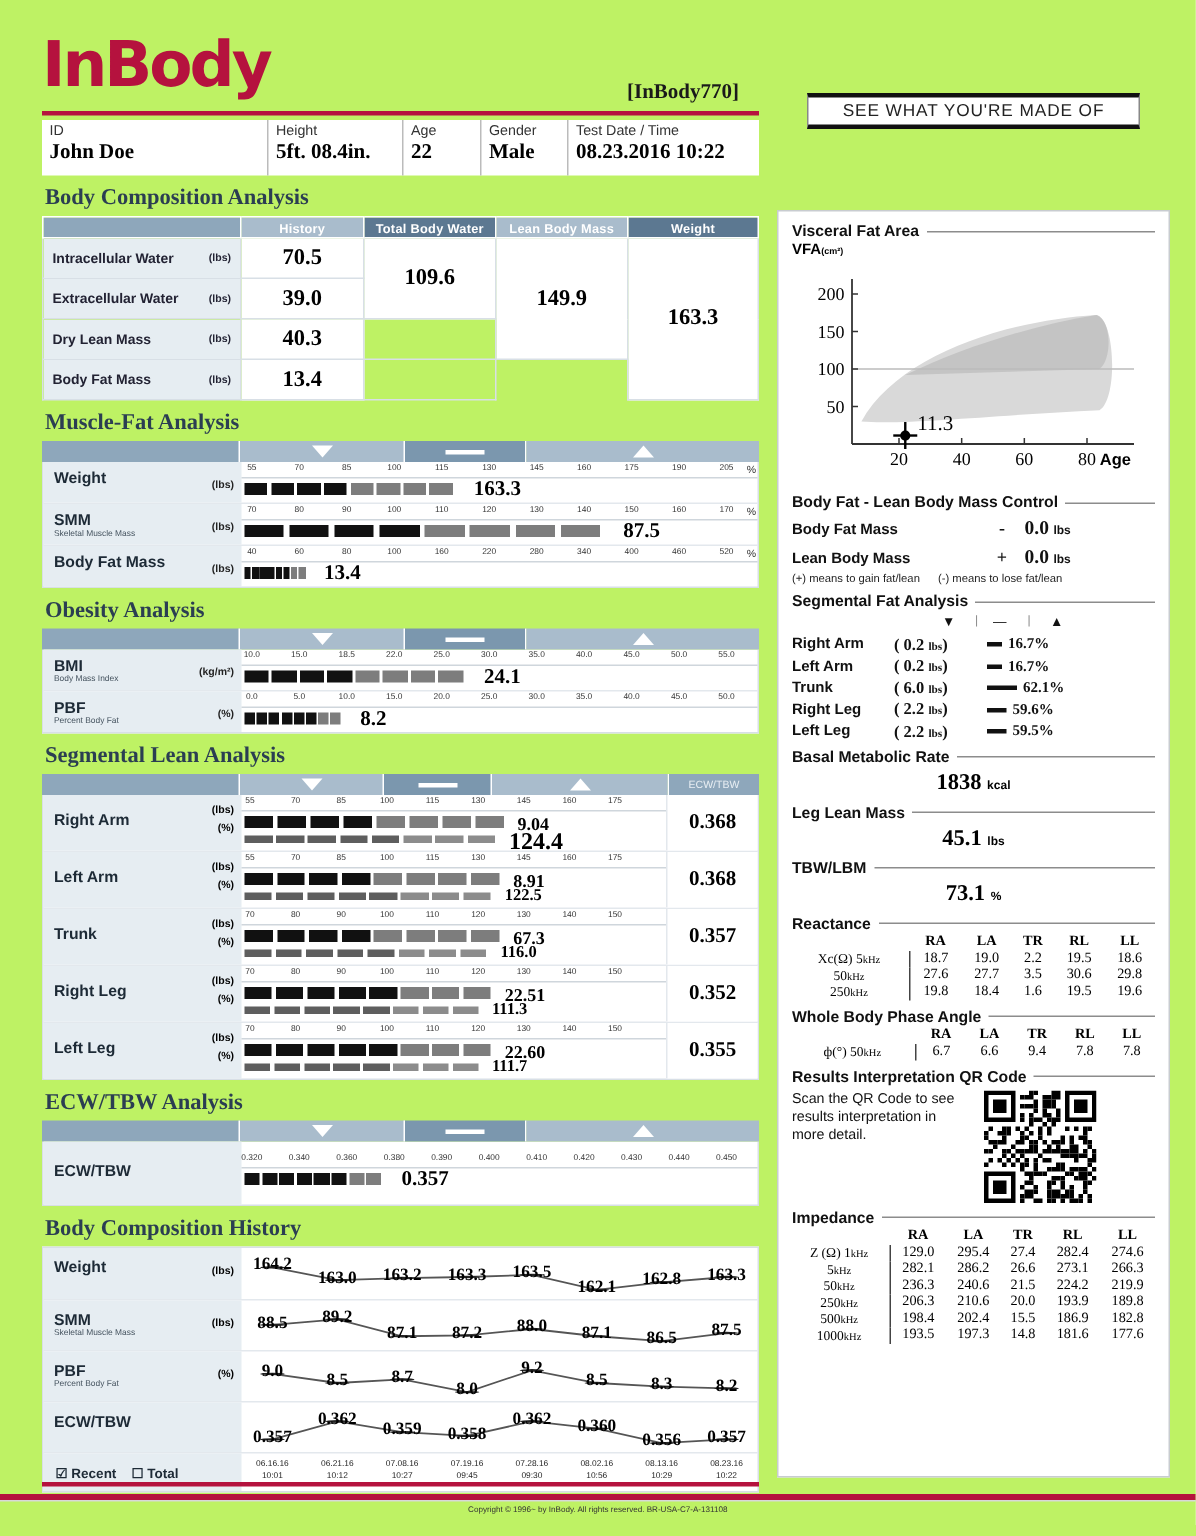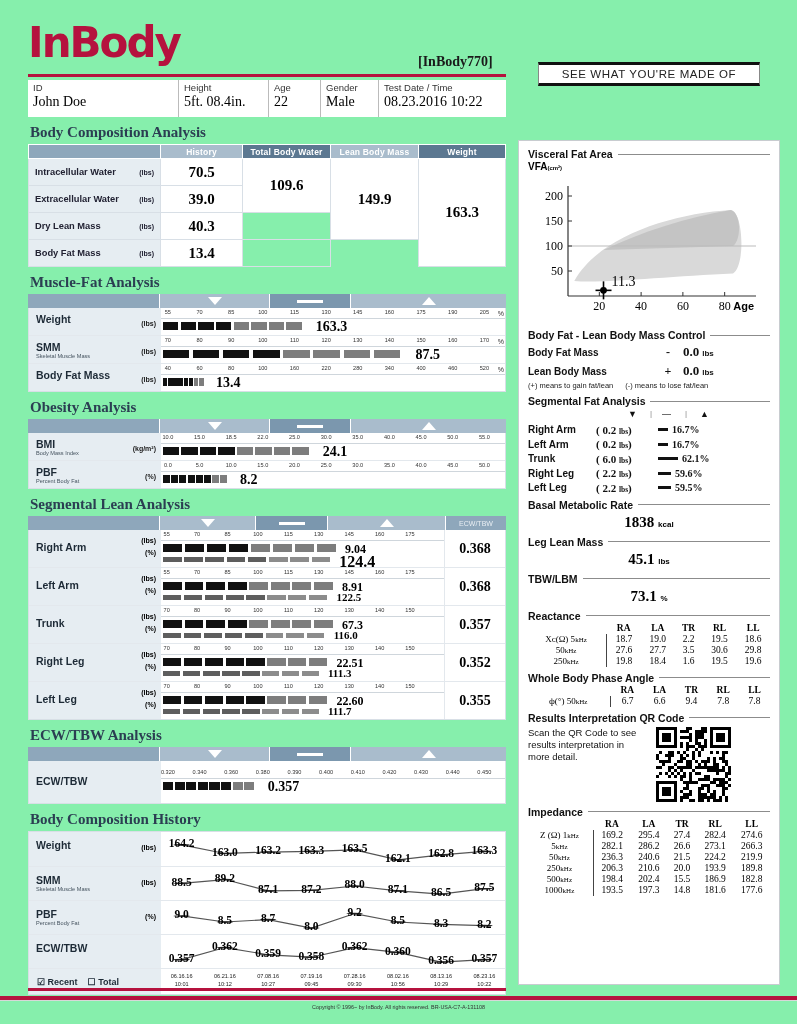--- a/index.html
+++ b/index.html
@@ -3,40 +3,40 @@
 <meta charset="utf-8">
 <style>
   * { box-sizing: border-box; margin:0; padding:0; }
   body {
     width:797px; height:1024px;
     background:#ffffff;
     font-family:"Liberation Sans", sans-serif;
     position:relative;
     overflow:hidden;
   }
-  .sheet { position:absolute; inset:0; background:#86efac; }
+  .sheet { position:absolute; inset:0; background:#bef264; }
 
   
   .logo { position:absolute; left:28px; top:22px; font-family:"DejaVu Sans", sans-serif;
           font-size:42px; font-weight:bold; color:#b5123e; letter-spacing:-2px; line-height:1; }
   .model { position:absolute; left:418px; top:54px; font-family:"Liberation Serif", serif;
            font-size:14px; font-weight:bold; color:#1a1a1a; }
   .redrule { position:absolute; left:28px; top:74px; width:478px; height:3px; background:#b5123e; }
   .tagline-box { position:absolute; left:538px; top:62px; width:222px; height:24px;
         border:1px solid #888; border-top:3px solid #111; border-bottom:3px solid #111;
         display:flex; align-items:center; justify-content:center; background:#fff; }
   .tagline-box span { font-size:11.5px; letter-spacing:0.6px; color:#222; }
 
   
   .idbar { position:absolute; left:28px; top:80px; width:478px; height:37px;
            display:flex; background:#fff; }
   .idcell { border-left:1px solid #bbb; padding:2px 0 0 5px; }
   .idcell:first-child { border-left:none; }
   .idcell .lbl { font-size:9.5px; color:#333; line-height:11px; }
-  .idcell .val { font-family:"Liberation Serif", serif; font-size:14px; font-weight:normal; color:#000; line-height:17px; }
+  .idcell .val { font-family:"Liberation Serif", serif; font-size:14px; font-weight:bold; color:#000; line-height:17px; }
 
   
   .left { position:absolute; left:28px; top:124px; width:478px; }
   .sec-title { font-family:"Liberation Serif", serif; font-size:15px; font-weight:bold;
                color:#2b3e52; margin:0 0 3px 2px; }
 
   
   table.bca { width:100%; border-collapse:collapse; table-layout:fixed; }
   table.bca th { background:#8ea7bb; color:#fff; font-size:8.5px; font-weight:bold;
      height:14px; border:1px solid #fff; letter-spacing:0.2px; }
@@ -1349,21 +1349,21 @@
           <tr>
             <th class="corner"></th>
             <th>RA</th>
             <th>LA</th>
             <th>TR</th>
             <th>RL</th>
             <th>LL</th>
           </tr>
           <tr>
             <td class="rl">Z (Ω) 1<small>kHz</small></td>
-            <td>169.2</td>
+            <td>129.0</td>
             <td>295.4</td>
             <td>27.4</td>
             <td>282.4</td>
             <td>274.6</td>
           </tr>
           <tr>
             <td class="rl">5<small>kHz</small></td>
             <td>282.1</td>
             <td>286.2</td>
             <td>26.6</td>

